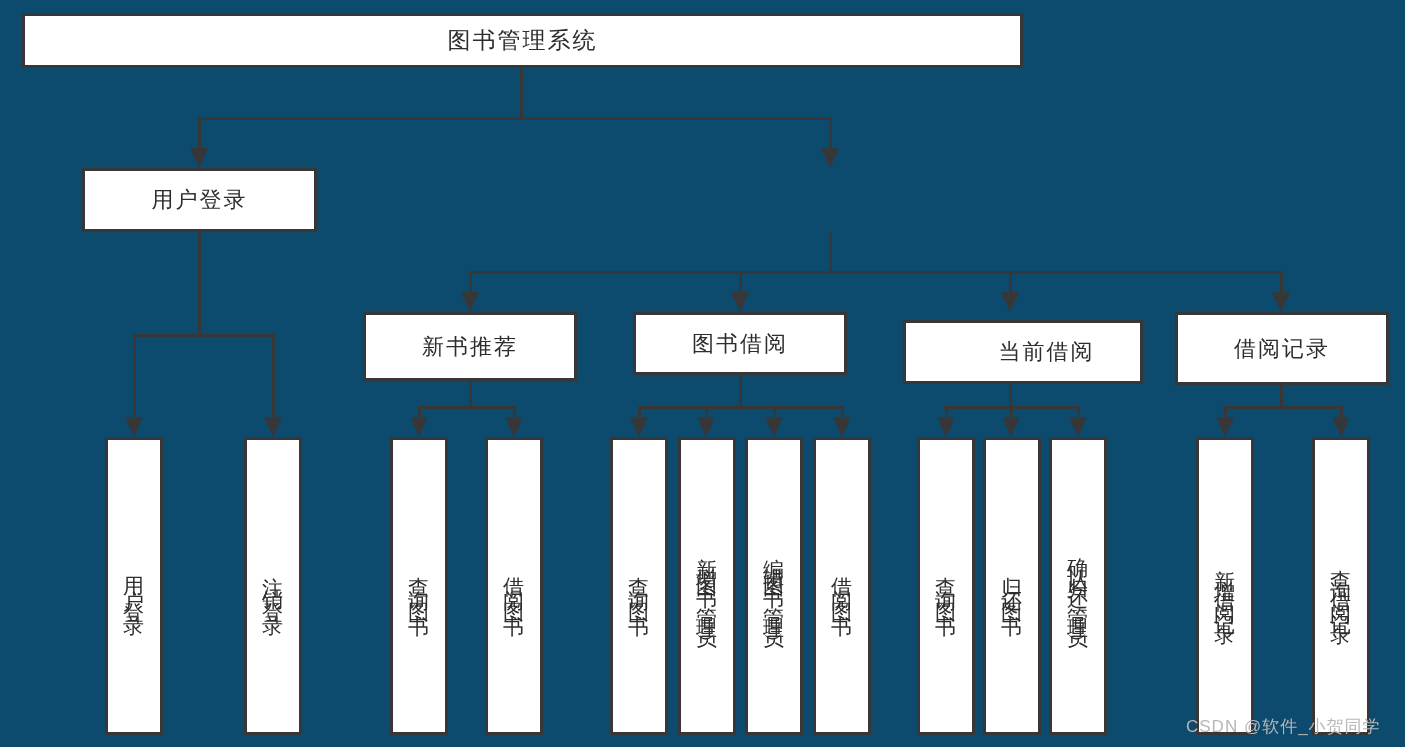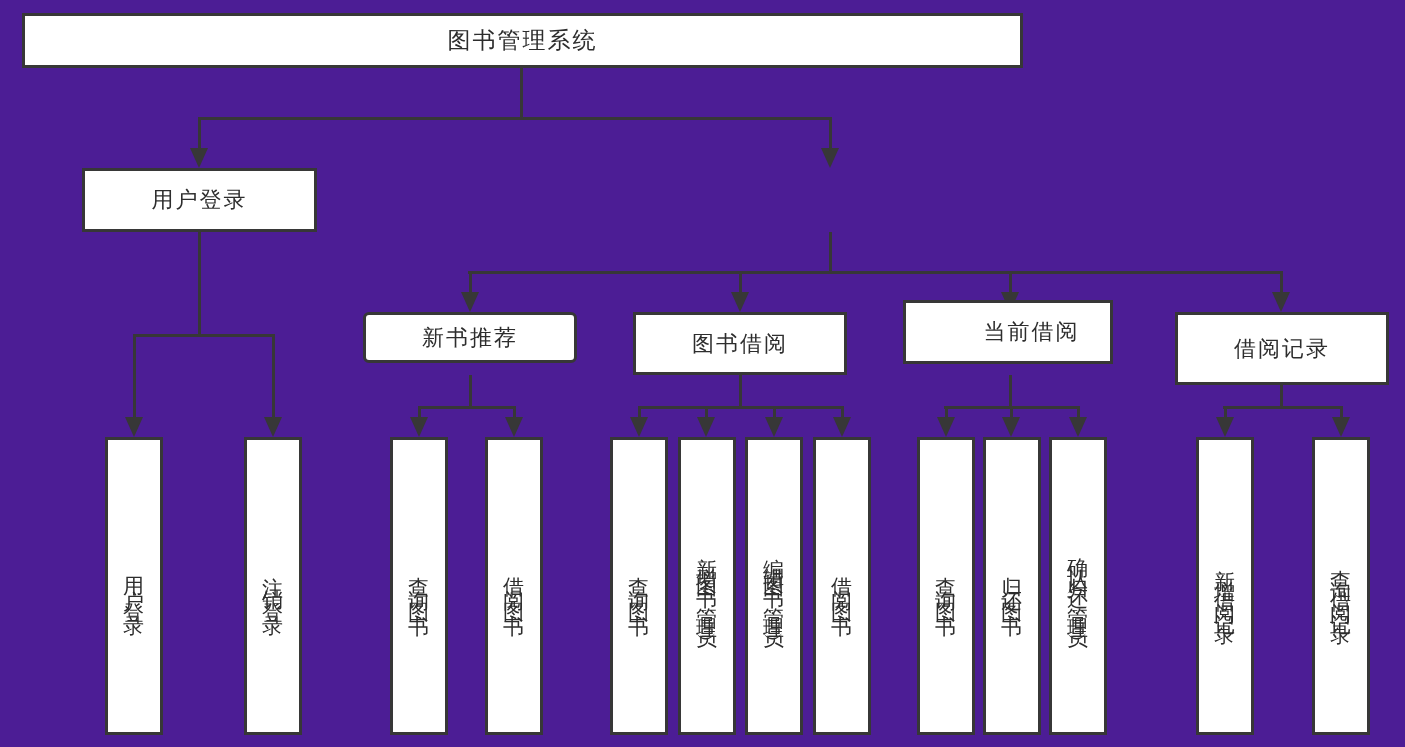--- a/index.html
+++ b/index.html
@@ -1,19 +1,19 @@
 <!DOCTYPE html>
 <html><head>
 <meta charset="utf-8">
 <style>
   html,body{margin:0;padding:0;background:#fff;}
   .canvas{
     position:relative;
     width:1405px;height:747px;
-    background:#4c1d95;
+    background:#0c4a6e;
     overflow:hidden;
     font-family:"Liberation Sans", sans-serif;
     text-align:right;
   }
   .box{
     position:absolute;
     box-sizing:border-box;
     background:#ffffff;
     border:3px solid #373737;
     color:#2d2d2d;
@@ -79,23 +79,23 @@
   <div class="hline" style="left:468px;top:271px;width:815px;"></div>
   <div class="vline" style="left:469px;top:271px;height:23px;"></div>
   <div class="arrow" style="left:461px;top:292px;"></div>
   <div class="vline" style="left:739px;top:271px;height:23px;"></div>
   <div class="arrow" style="left:731px;top:292px;"></div>
   <div class="vline" style="left:1009px;top:271px;height:23px;"></div>
   <div class="arrow" style="left:1001px;top:292px;"></div>
   <div class="vline" style="left:1280px;top:271px;height:23px;"></div>
   <div class="arrow" style="left:1272px;top:292px;"></div>
 
-  <div class="box hbox" style="left:363px;top:312px;width:214px;height:51px;border-radius:6px;">新书推荐</div>
+  <div class="box hbox" style="left:363px;top:312px;width:214px;height:69px;">新书推荐</div>
   <div class="box hbox" style="left:633px;top:312px;width:214px;height:63px;">图书借阅</div>
-  <div class="box hbox" style="left:903px;top:300px;width:210px;height:64px;padding-left:47px;">当前借阅</div>
+  <div class="box hbox" style="left:903px;top:320px;width:240px;height:64px;padding-left:47px;">当前借阅</div>
   <div class="box hbox" style="left:1175px;top:312px;width:214px;height:73px;">借阅记录</div>
 
   <div class="vline" style="left:469px;top:375px;height:33px;"></div>
   <div class="vline" style="left:739px;top:375px;height:33px;"></div>
   <div class="vline" style="left:1009px;top:375px;height:33px;"></div>
   <div class="vline" style="left:1280px;top:375px;height:33px;"></div>
 
   <div class="hline" style="left:418px;top:406px;width:98px;"></div>
   <div class="hline" style="left:638px;top:406px;width:206px;"></div>
   <div class="hline" style="left:944px;top:406px;width:136px;"></div>
@@ -135,14 +135,15 @@
   <div class="box vbox ls-l" style="left:745px;top:437px;width:58px;height:298px;">编辑图书（管理员）</div>
   <div class="box vbox ls-s" style="left:813px;top:437px;width:58px;height:298px;">借阅图书</div>
 
   <div class="box vbox ls-s" style="left:917px;top:437px;width:58px;height:298px;">查询图书</div>
   <div class="box vbox ls-s" style="left:983px;top:437px;width:58px;height:298px;">归还图书</div>
   <div class="box vbox ls-l" style="left:1049px;top:437px;width:58px;height:298px;">确认归还（管理员）</div>
 
   <div class="box vbox ls-m" style="left:1196px;top:437px;width:58px;height:298px;">新增借阅记录</div>
   <div class="box vbox ls-m" style="left:1312px;top:437px;width:58px;height:298px;">查询借阅记录</div>
 
+  <div class="watermark">CSDN @软件_小贺同学</div>
 
 </div>
 
 </body></html>

